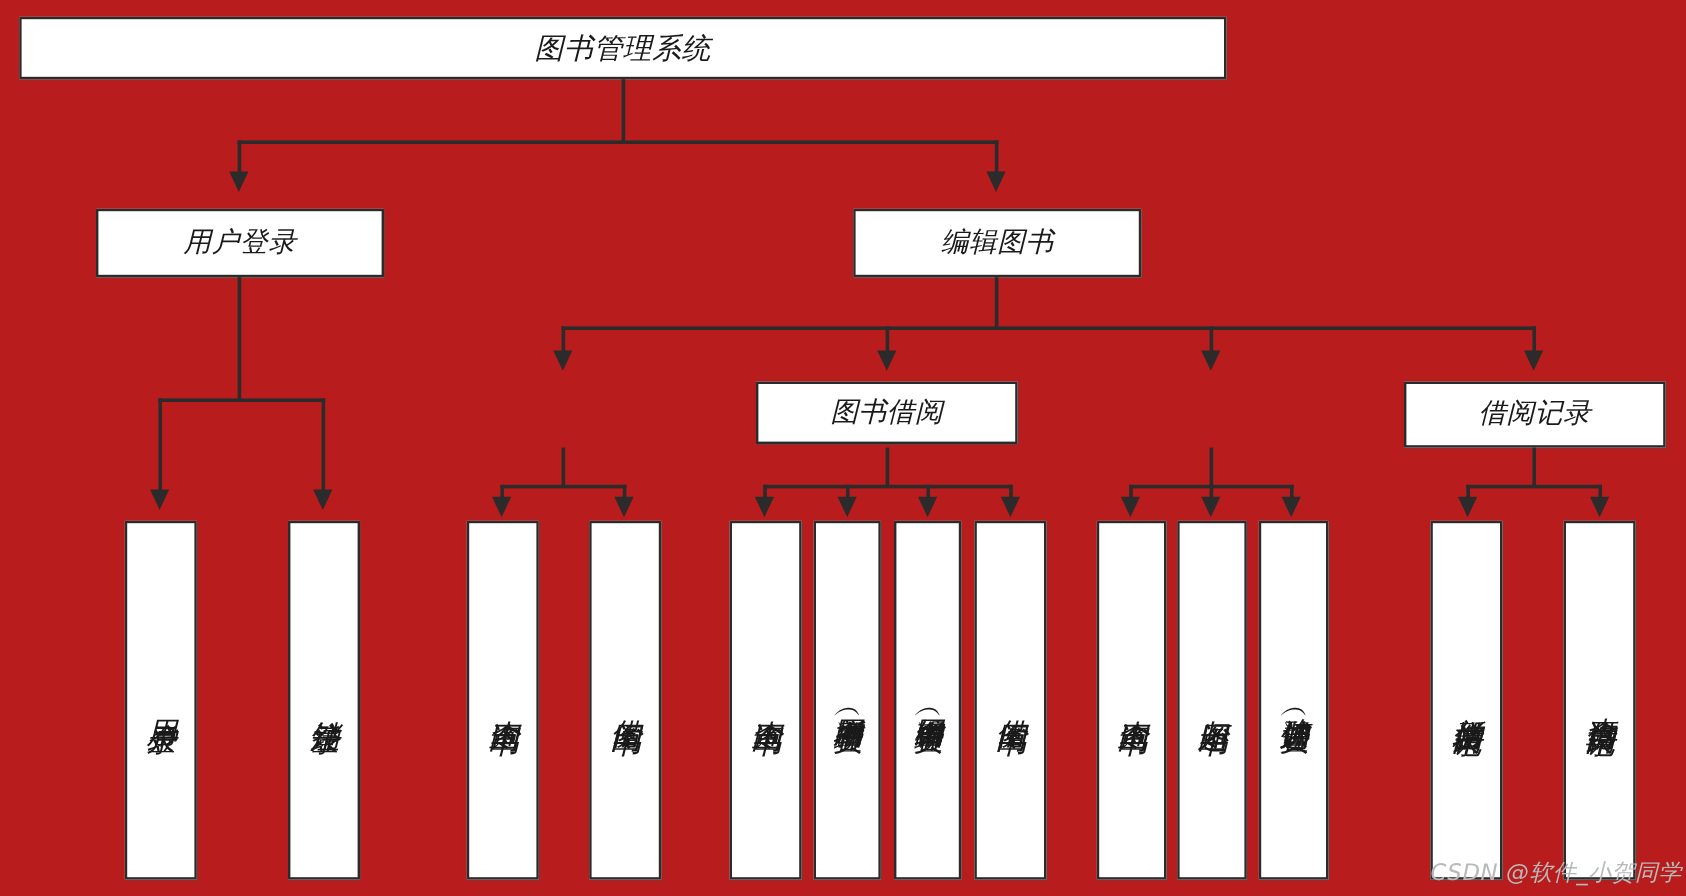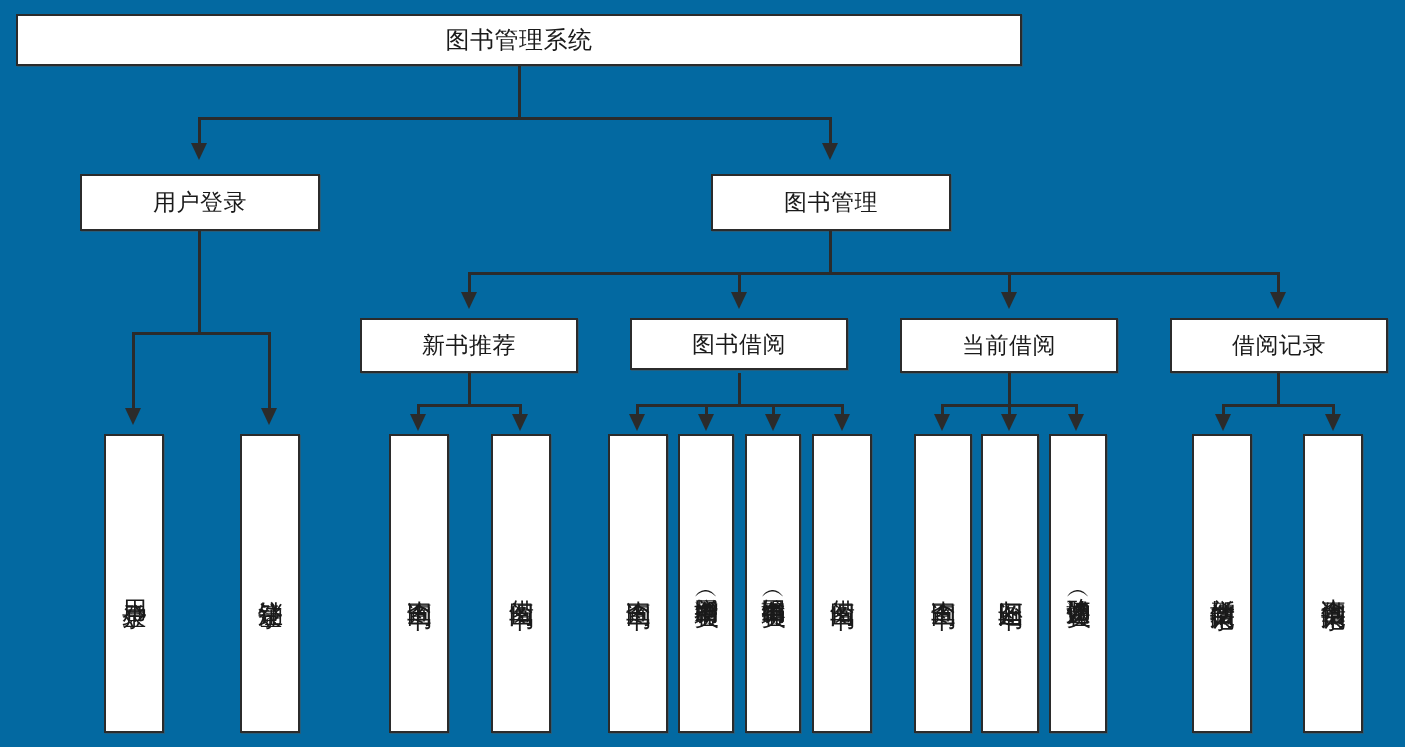--- a/index.html
+++ b/index.html
@@ -7,22 +7,23 @@
     padding: 0;
     background: #ffffff;
   }
   body {
     font-family: "DejaVu Sans", "Liberation Sans", sans-serif;
   }
   #canvas {
     position: relative;
     width: 1405px;
     height: 747px;
-    background: #0369a1;
+    background: #b91c1c;
     overflow: hidden;
+    font-style: italic;
   }
   .node {
     position: absolute;
     box-sizing: border-box;
     border: 2px solid #2b2b2b;
     background: #ffffff;
     display: flex;
     align-items: center;
     justify-content: center;
     color: #1a1a1a;
@@ -93,49 +94,43 @@
   <div class="conn h" style="left:198px; top:117px; width:634px; height:3px;"></div>
   <div class="conn v" style="left:198px; top:117px; width:3px; height:28px;"></div>
   <div class="arrow" style="left:191px; top:143px;"></div>
   <div class="conn v" style="left:829px; top:117px; width:3px; height:28px;"></div>
   <div class="arrow" style="left:822px; top:143px;"></div>
 
   <div class="node horizontal" style="left:80px; top:174px; width:240px; height:57px;">
     <span class="label">用户登录</span>
   </div>
   <div class="node horizontal" style="left:711px; top:174px; width:240px; height:57px;">
-    <span class="label">图书管理</span>
+    <span class="label">编辑图书</span>
   </div>
 
   <div class="conn v" style="left:198px; top:231px; width:3px; height:103px;"></div>
   <div class="conn h" style="left:132px; top:332px; width:139px; height:3px;"></div>
   <div class="conn v" style="left:132px; top:332px; width:3px; height:78px;"></div>
   <div class="arrow" style="left:125px; top:408px;"></div>
   <div class="conn v" style="left:268px; top:332px; width:3px; height:78px;"></div>
   <div class="arrow" style="left:261px; top:408px;"></div>
 
   <div class="conn v" style="left:829px; top:231px; width:3px; height:43px;"></div>
   <div class="conn h" style="left:468px; top:272px; width:812px; height:3px;"></div>
   <div class="conn v" style="left:468px; top:272px; width:3px; height:22px;"></div>
   <div class="arrow" style="left:461px; top:292px;"></div>
   <div class="conn v" style="left:738px; top:272px; width:3px; height:22px;"></div>
   <div class="arrow" style="left:731px; top:292px;"></div>
   <div class="conn v" style="left:1008px; top:272px; width:3px; height:22px;"></div>
   <div class="arrow" style="left:1001px; top:292px;"></div>
   <div class="conn v" style="left:1277px; top:272px; width:3px; height:22px;"></div>
   <div class="arrow" style="left:1270px; top:292px;"></div>
 
-  <div class="node horizontal" style="left:360px; top:318px; width:218px; height:55px;">
-    <span class="label">新书推荐</span>
-  </div>
   <div class="node horizontal" style="left:630px; top:318px; width:218px; height:52px;">
     <span class="label">图书借阅</span>
-  </div>
-  <div class="node horizontal" style="left:900px; top:318px; width:218px; height:55px;">
-    <span class="label">当前借阅</span>
   </div>
   <div class="node horizontal" style="left:1170px; top:318px; width:218px; height:55px;align-items:center;">
     <span class="label">借阅记录</span>
   </div>
 
   <div class="conn v" style="left:468px; top:373px; width:3px; height:33px;"></div>
   <div class="conn h" style="left:417px; top:404px; width:105px; height:3px;"></div>
   <div class="conn v" style="left:417px; top:404px; width:3px; height:12px;"></div>
   <div class="arrow" style="left:410px; top:414px;"></div>
   <div class="conn v" style="left:519px; top:404px; width:3px; height:12px;"></div>
@@ -205,14 +200,15 @@
     <span class="label">确认归还（管理员）</span>
   </div>
 
   <div class="node vertical" style="left:1192px; top:434px; width:60px; height:299px;">
     <span class="label">新增借阅记录</span>
   </div>
   <div class="node vertical" style="left:1303px; top:434px; width:60px; height:299px;">
     <span class="label">查询借阅记录</span>
   </div>
 
+  <div class="watermark" style="left:1192px; top:714px;">CSDN @软件_小贺同学</div>
 
 </div>
 
 </body></html>

